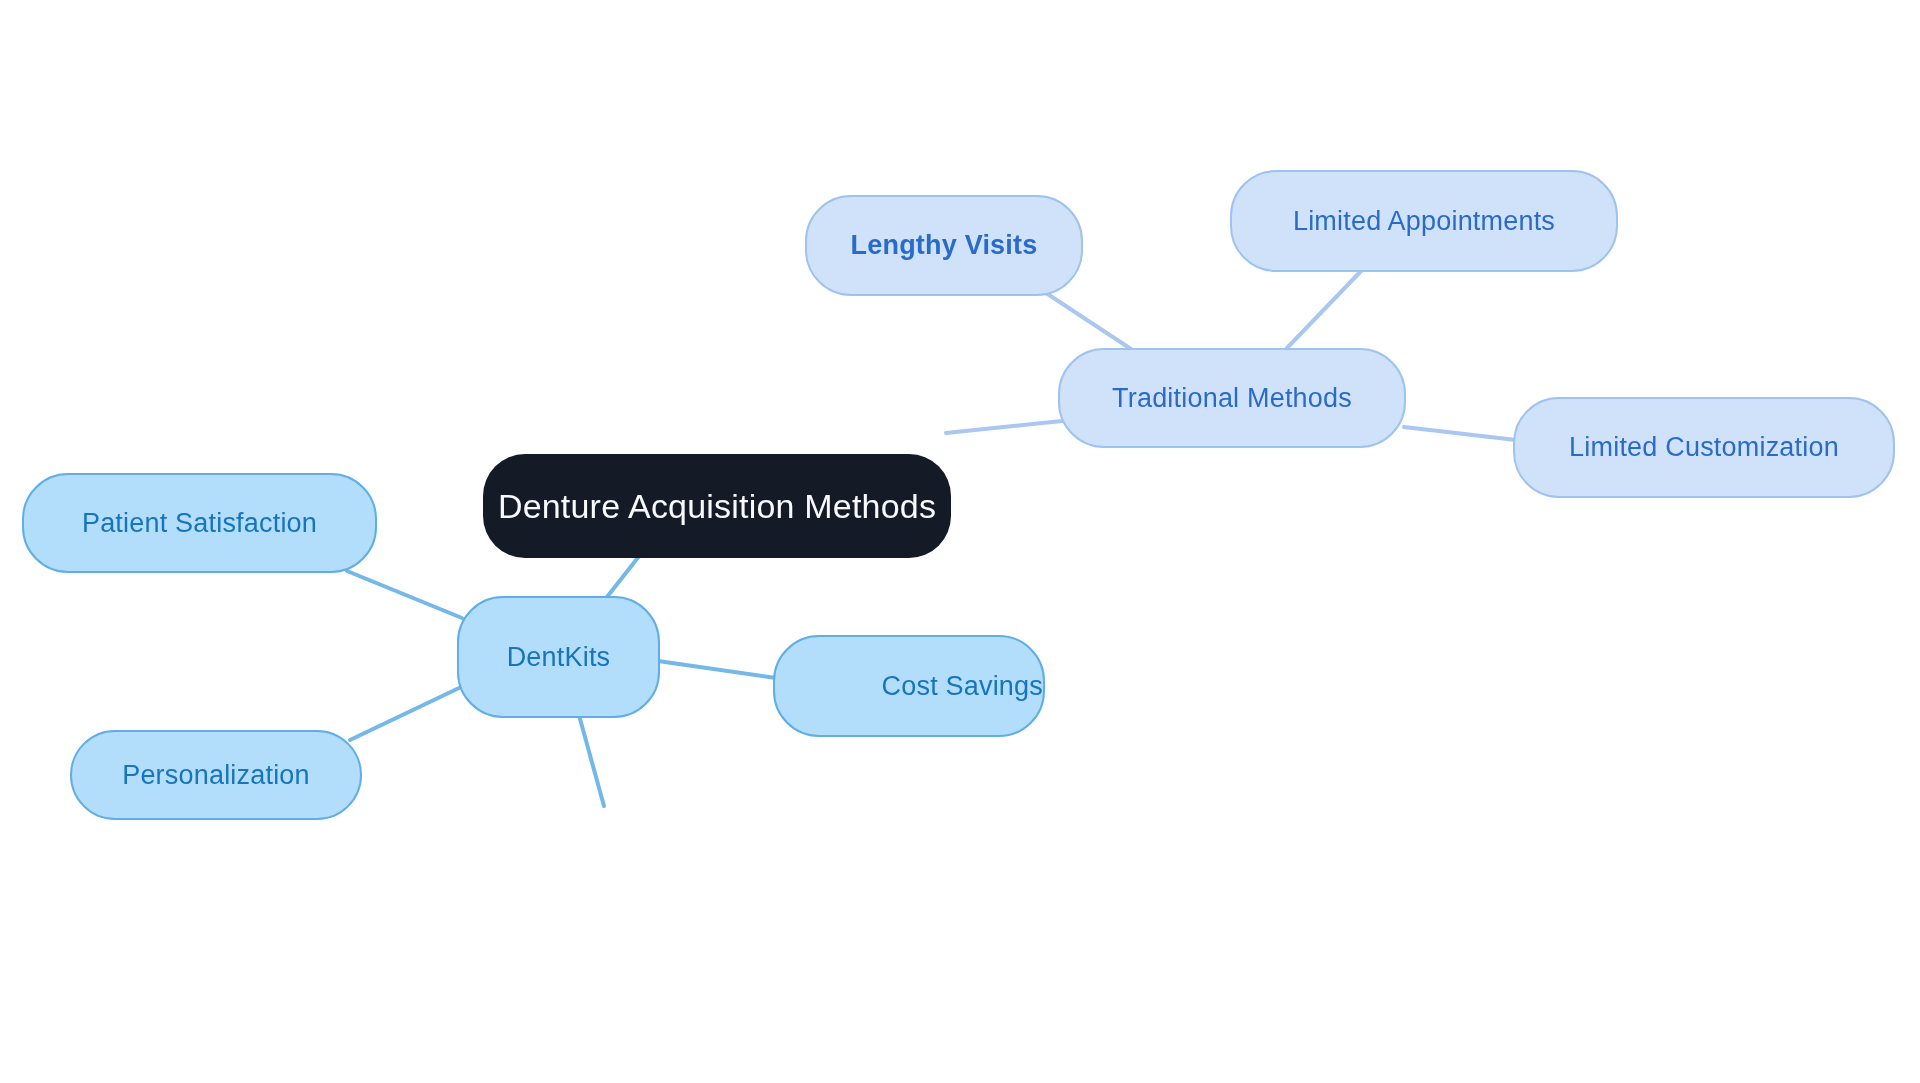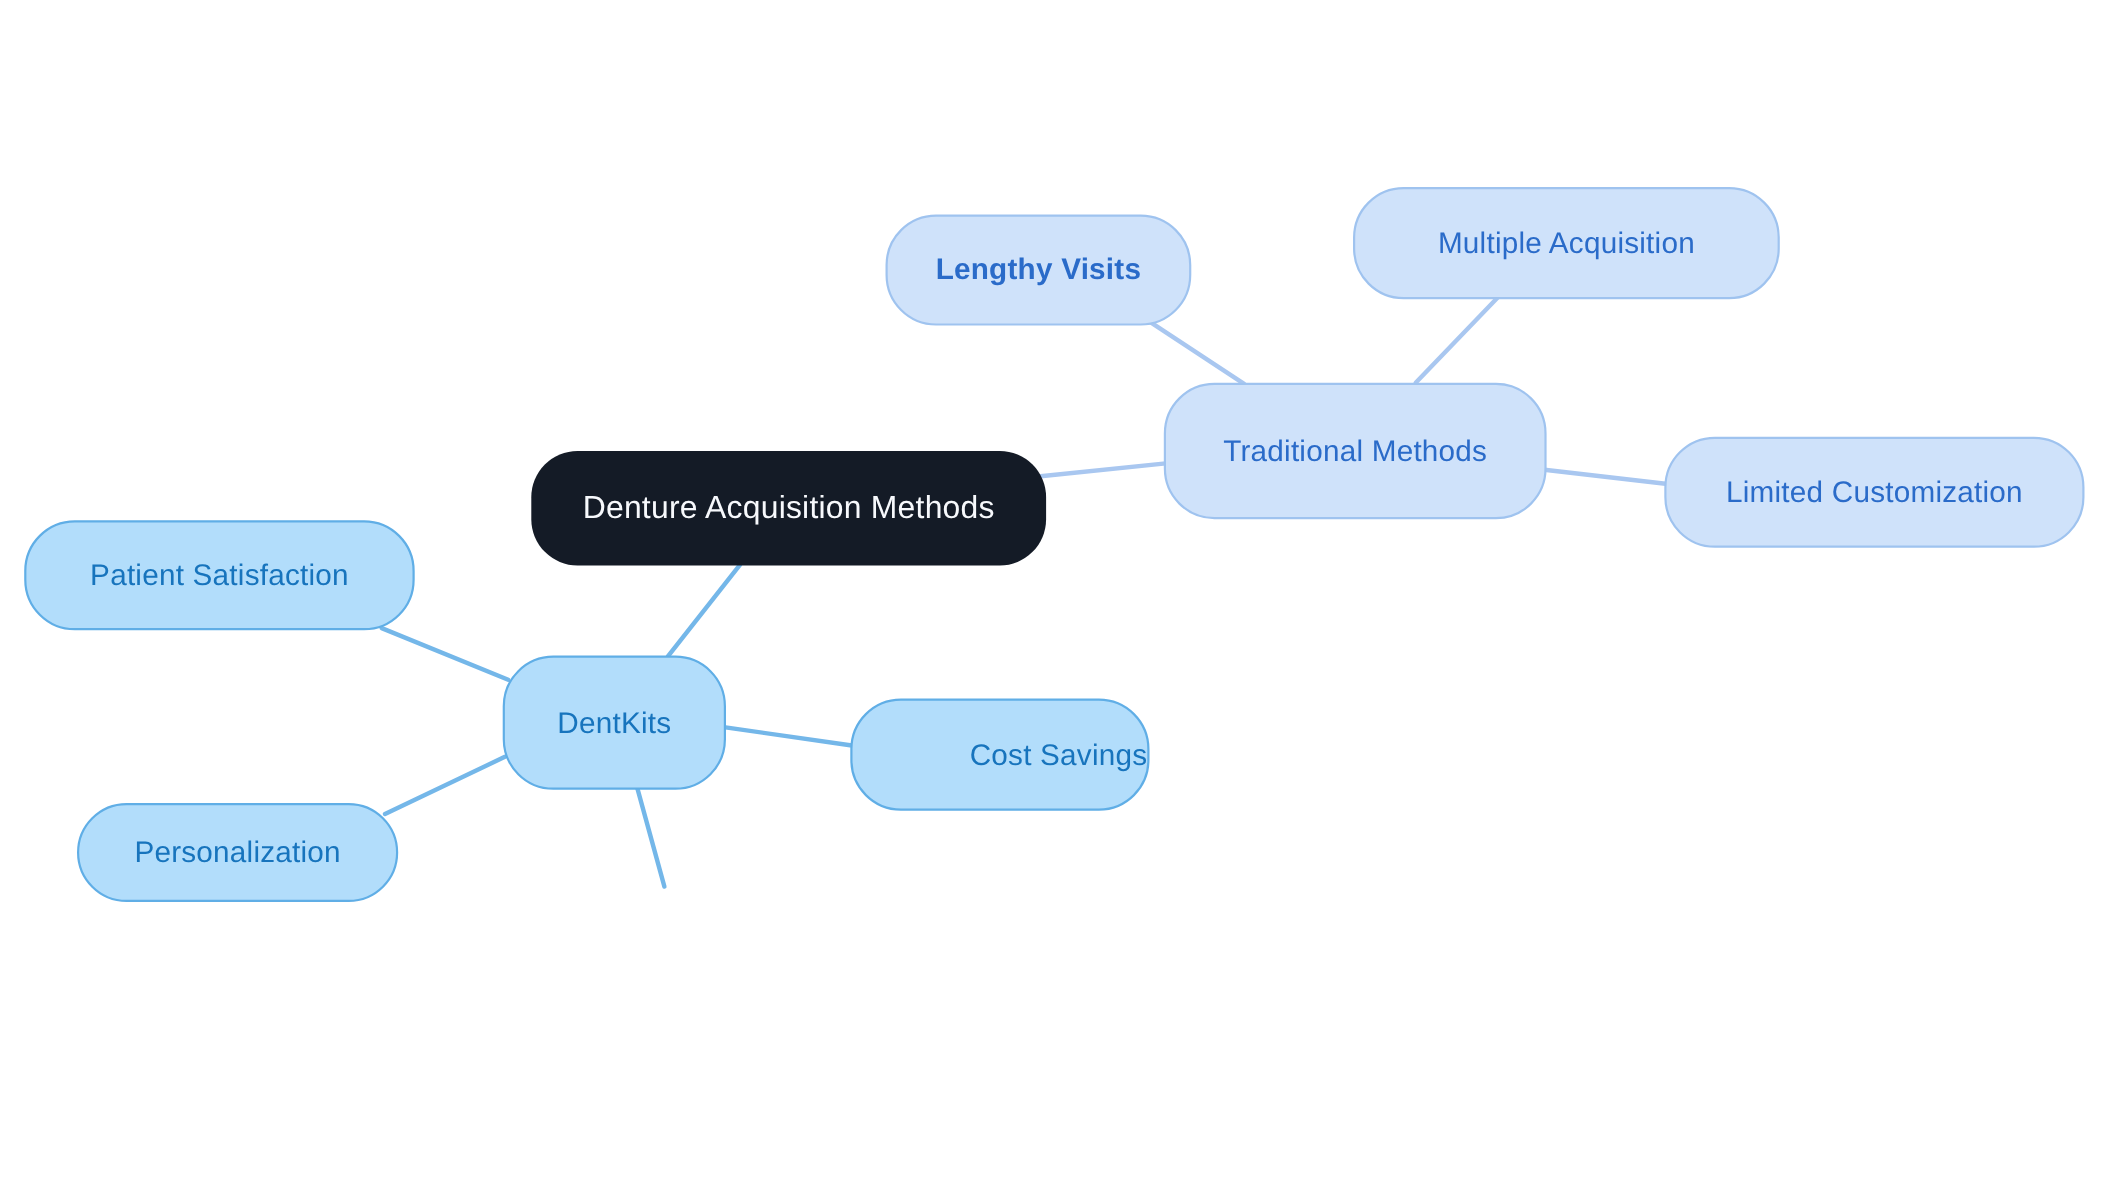--- a/index.html
+++ b/index.html
@@ -41,35 +41,36 @@
     text-align: center;
     white-space: nowrap;
     cursor: pointer;
     font-size: 27px;
     letter-spacing: 0.2px;
   }
   .root-node {
     background: var(--root-fill, #141b26);
     color: var(--root-text, #f7f9fc);
     border-radius: 42px;
-    font-size: 29px;
+    font-size: 34px;
+    margin-top: 44px;
   }
   .b1 {
     background: var(--branch1-fill, #cfe2fa);
     border: 2px solid var(--branch1-border, #9fc3ef);
     color: var(--branch1-text, #2a6bc9);
   }
   .b2 {
     background: var(--branch2-fill, #b2ddfb);
     border: 2px solid var(--branch2-border, #60aee6);
     color: var(--branch2-text, #1774bd);
   }
 
   #n-root            { left: 483px;  top: 410px; width: 468px; height: 104px; }
-  #n-traditional     { left: 1058px; top: 348px; width: 348px; height: 124px; }
+  #n-traditional     { left: 1058px; top: 348px; width: 348px; height: 100px; }
   #n-lengthy         { left: 805px;  top: 195px; width: 278px; height: 101px; font-weight: bold; }
   #n-multiple        { left: 1230px; top: 170px; width: 388px; height: 102px; }
   #n-limited         { left: 1513px; top: 397px; width: 382px; height: 101px; }
   #n-dentkits        { left: 457px;  top: 596px; width: 203px; height: 122px; }
   #n-patient         { left: 22px;   top: 473px; width: 355px; height: 100px; }
   #n-cost            { left: 773px;  top: 635px; width: 272px; height: 102px; justify-content: flex-end; }
   #n-personalization { left: 70px;   top: 730px; width: 292px; height: 90px; }
   #n-convenience     { left: 490px;  top: 805px; width: 265px; height: 101px; }
 </style>
 </head>
@@ -93,21 +94,21 @@
     <span>Denture Acquisition Methods</span>
   </div>
 
   <div id="n-traditional" class="node b1">
     <span>Traditional Methods</span>
   </div>
   <div id="n-lengthy" class="node b1">
     <span>Lengthy Visits</span>
   </div>
   <div id="n-multiple" class="node b1">
-    <span>Multiple Acquisition</span>
+    <span>Limited Appointments</span>
   </div>
   <div id="n-limited" class="node b1">
     <span>Limited Customization</span>
   </div>
 
   <div id="n-dentkits" class="node b2">
     <span>DentKits</span>
   </div>
   <div id="n-patient" class="node b2">
     <span>Patient Satisfaction</span>

